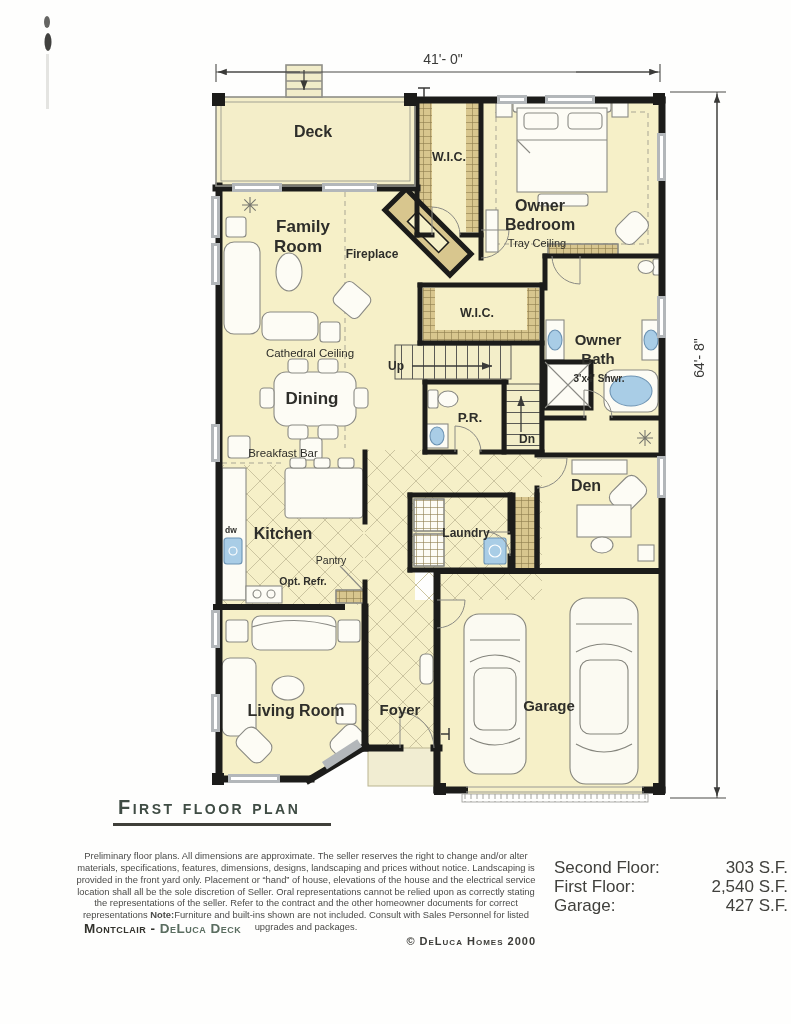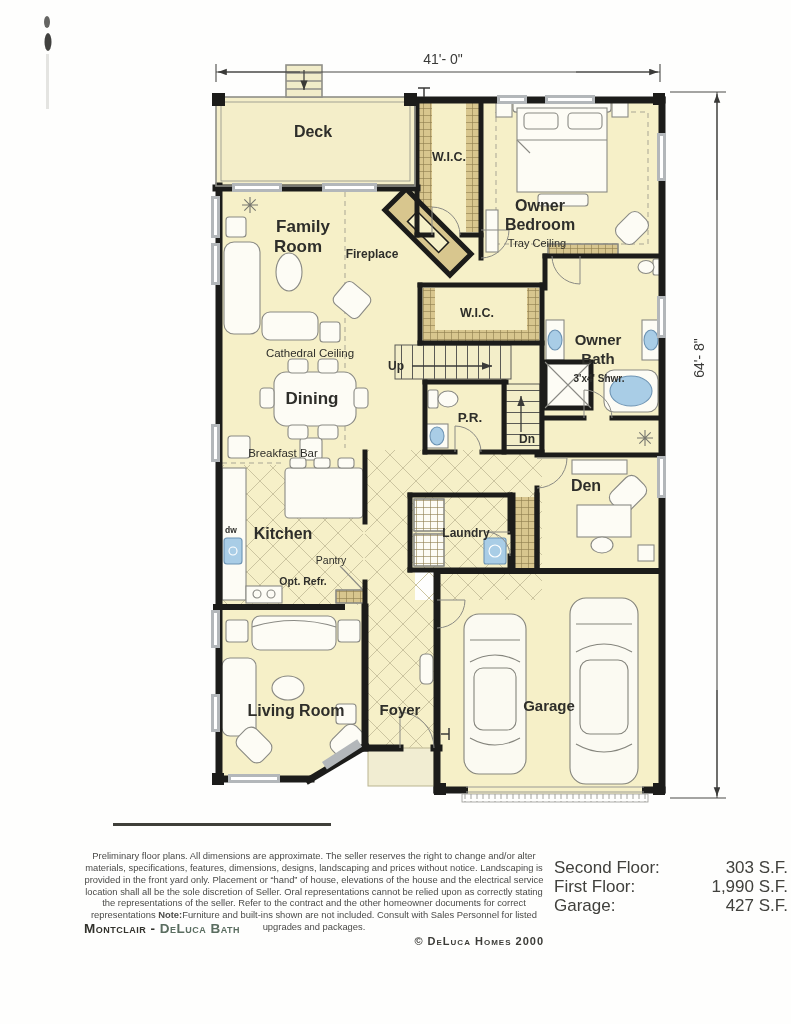--- a/index.html
+++ b/index.html
@@ -8,21 +8,21 @@
     font-family:"Liberation Sans", sans-serif;overflow:hidden;
   }
   .plan-svg{position:absolute;left:0;top:0;width:791px;height:1024px;}
   .plan-title{
     position:absolute;left:118px;top:796px;
     font-variant:small-caps;font-weight:bold;font-size:20px;
     letter-spacing:2.5px;color:#3f4c44;
   }
   .title-rule{position:absolute;left:113px;top:823px;width:218px;height:3px;background:#3f3f39;}
   .disclaimer{
-    position:absolute;left:84px;top:850px;width:460px;
+    position:absolute;left:76px;top:850px;width:460px;
     font-size:9.4px;line-height:1.26;text-align:center;color:#4b4b49;
   }
   .disclaimer b{color:#3939355;}
   .copyright{
     margin-top:2px;font-variant:small-caps;font-weight:bold;
     font-size:11px;letter-spacing:1px;color:#3c3c38;text-align:right;
   }
   .brand{
     position:absolute;left:84px;top:921px;
     font-variant:small-caps;font-weight:bold;font-size:13.5px;letter-spacing:.5px;
@@ -430,39 +430,40 @@
     <text x="303" y="585" font-size="10.5" font-weight="bold" text-anchor="middle">Opt. Refr.</text>
     <text x="231" y="533" font-size="8.5" font-weight="bold" text-anchor="middle">dw</text>
     <text x="466" y="537" font-size="12" font-weight="bold" text-anchor="middle">Laundry</text>
     <text x="586" y="491" font-size="16" font-weight="bold" text-anchor="middle">Den</text>
     <text x="296" y="716" font-size="16" font-weight="bold" text-anchor="middle">Living Room</text>
     <text x="400" y="715" font-size="15" font-weight="bold" text-anchor="middle">Foyer</text>
     <text x="549" y="711" font-size="15" font-weight="bold" text-anchor="middle">Garage</text>
   </g>
 </svg>
 
+  <div class="plan-title">First floor plan</div>
   <div class="title-rule"></div>
 
   <div class="disclaimer">
     <span>Preliminary floor plans. All dimensions are approximate. The seller reserves the right to change and/or alter materials, specifications, features, dimensions, designs, landscaping and prices without notice. Landscaping is provided in the front yard only.  Placement or “hand” of house, elevations of the house and the electrical service location shall all be the sole discretion of Seller.  Oral representations cannot be relied upon as correctly stating the representations of the seller. Refer to the contract and the other homeowner documents for correct representations  </span><b>Note:</b><span>Furniture and built-ins shown are not included. Consult with Sales Personnel for listed upgrades and packages.</span>
     <div class="copyright">© DeLuca Homes 2000</div>
   </div>
 
   <div class="brand">
-    <span class="model">Montclair</span><span class="sep"> - </span><span class="builder">DeLuca Bath</span>
+    <span class="model">Montclair</span><span class="sep"> - </span><span class="builder">DeLuca Deck</span>
   </div>
 
   <div class="area-table">
     <div class="area-row">
       <span>Second Floor:</span>
       <span>303 S.F.</span>
     </div>
     <div class="area-row">
       <span>First Floor:</span>
-      <span>1,990 S.F.</span>
+      <span>2,540 S.F.</span>
     </div>
     <div class="area-row">
       <span>Garage:</span>
       <span>427 S.F.</span>
     </div>
   </div>
 
 </div>
 
 </body></html>

